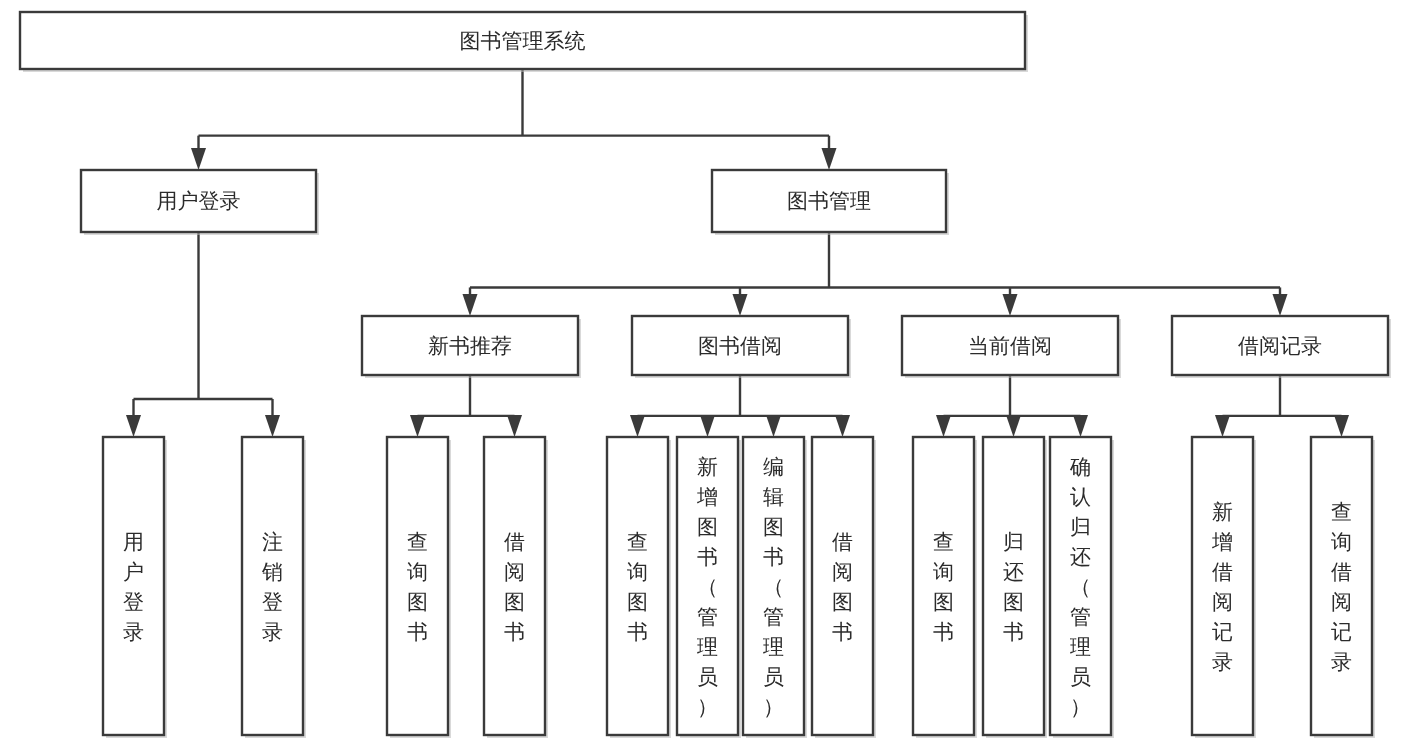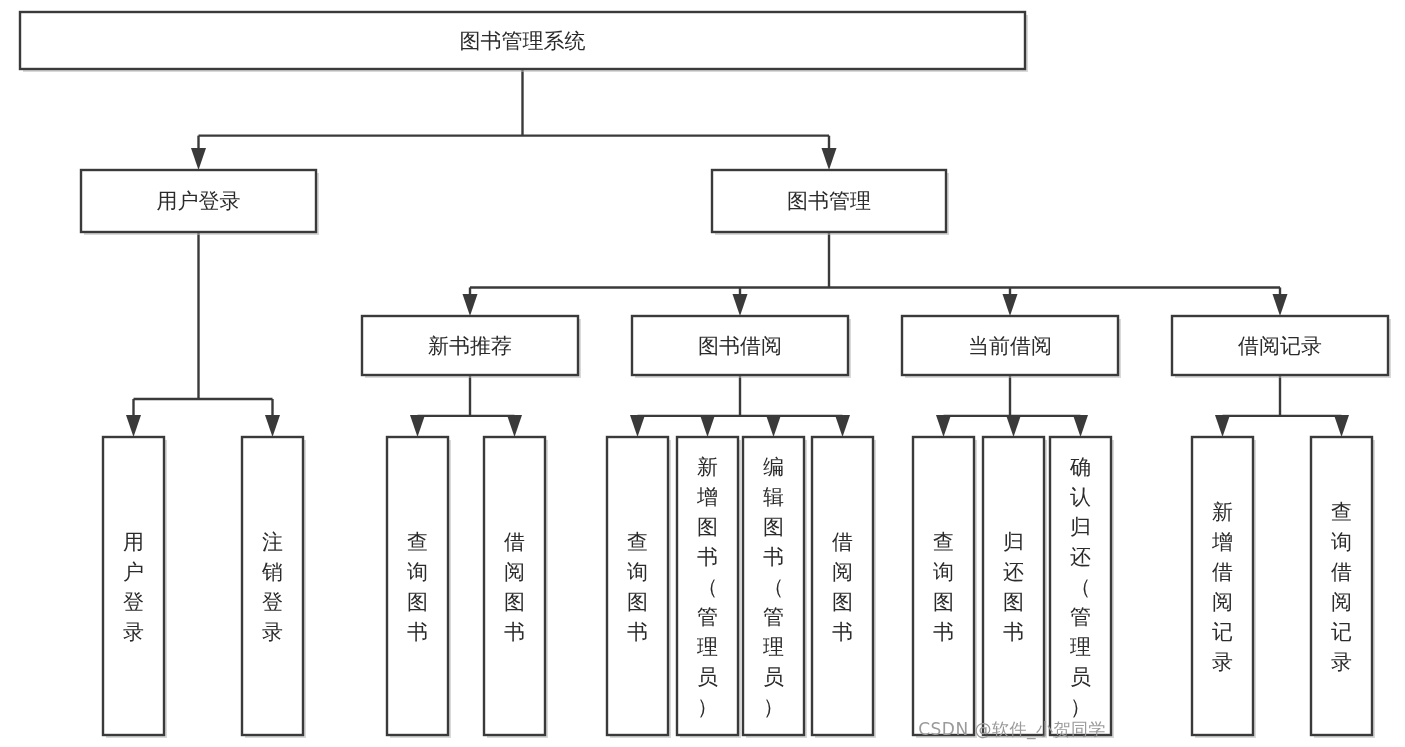--- a/index.html
+++ b/index.html
@@ -242,14 +242,13 @@
           <rect class="node-rect" x="1192" y="437" width="61" height="298"></rect>
           <text class="node-label-vertical" x="1222.5" y="518.8"><tspan x="1222.5" dy="0">新</tspan><tspan x="1222.5" dy="30">增</tspan><tspan x="1222.5" dy="30">借</tspan><tspan x="1222.5" dy="30">阅</tspan><tspan x="1222.5" dy="30">记</tspan><tspan x="1222.5" dy="30">录</tspan></text>
         </g>
         <g>
           <rect class="node-shadow" x="1314" y="440" width="61" height="298"></rect>
           <rect class="node-rect" x="1311" y="437" width="61" height="298"></rect>
           <text class="node-label-vertical" x="1341.5" y="518.8"><tspan x="1341.5" dy="0">查</tspan><tspan x="1341.5" dy="30">询</tspan><tspan x="1341.5" dy="30">借</tspan><tspan x="1341.5" dy="30">阅</tspan><tspan x="1341.5" dy="30">记</tspan><tspan x="1341.5" dy="30">录</tspan></text>
         </g>
       </g>
   </svg>
-  <div class="watermark-text">CSDN @软件_小贺同学</div>
 </div>
 
 </body></html>

